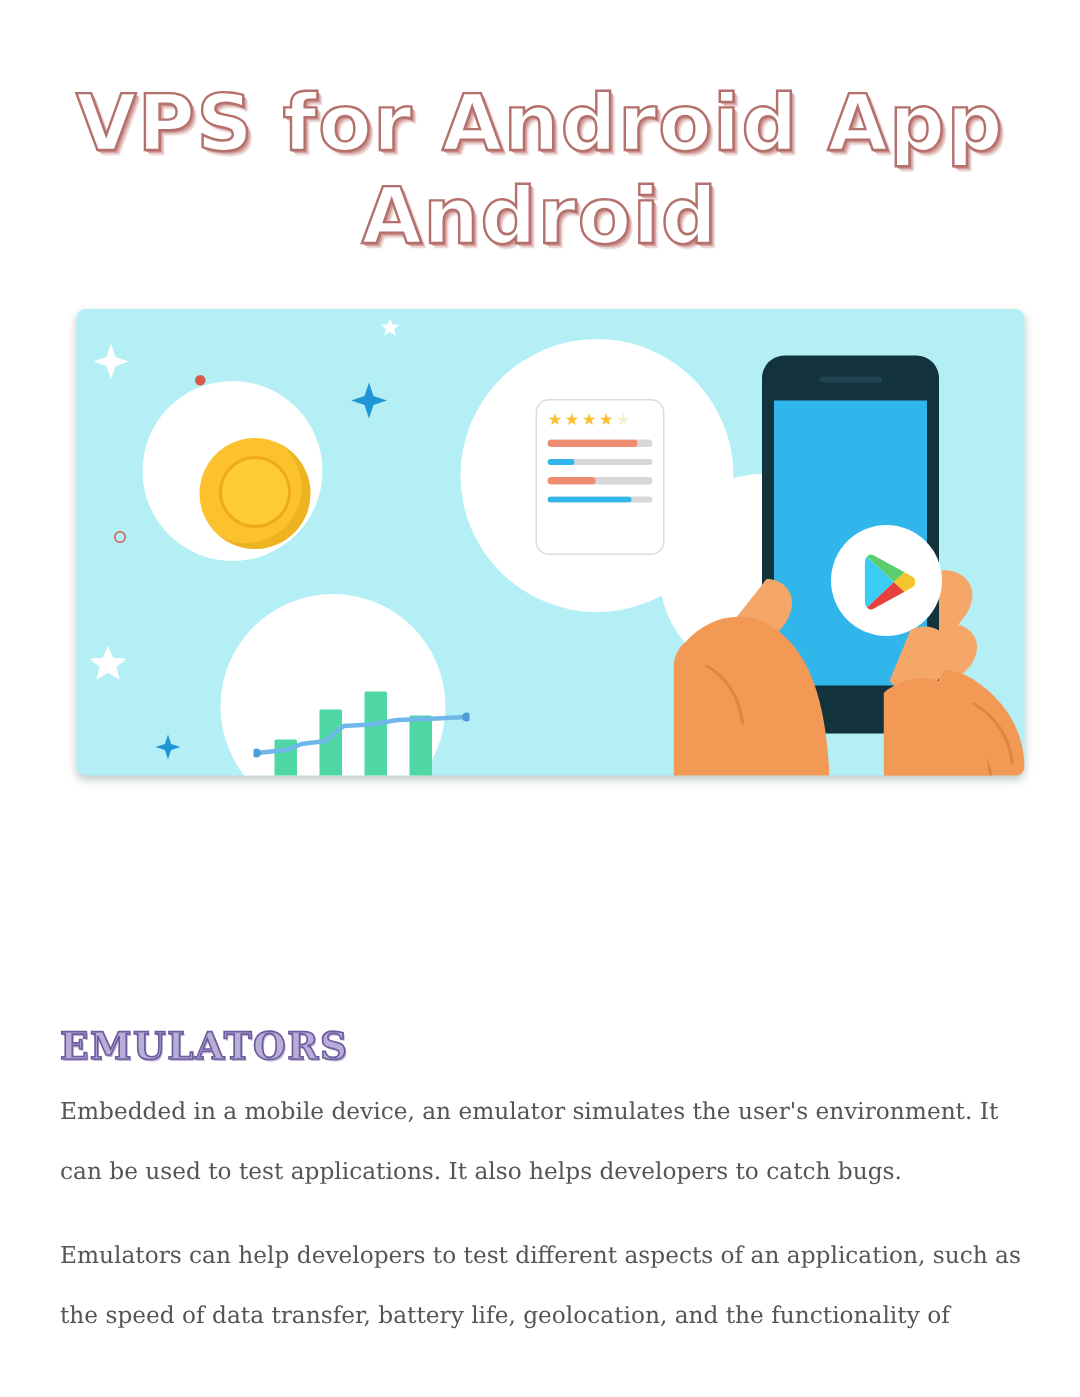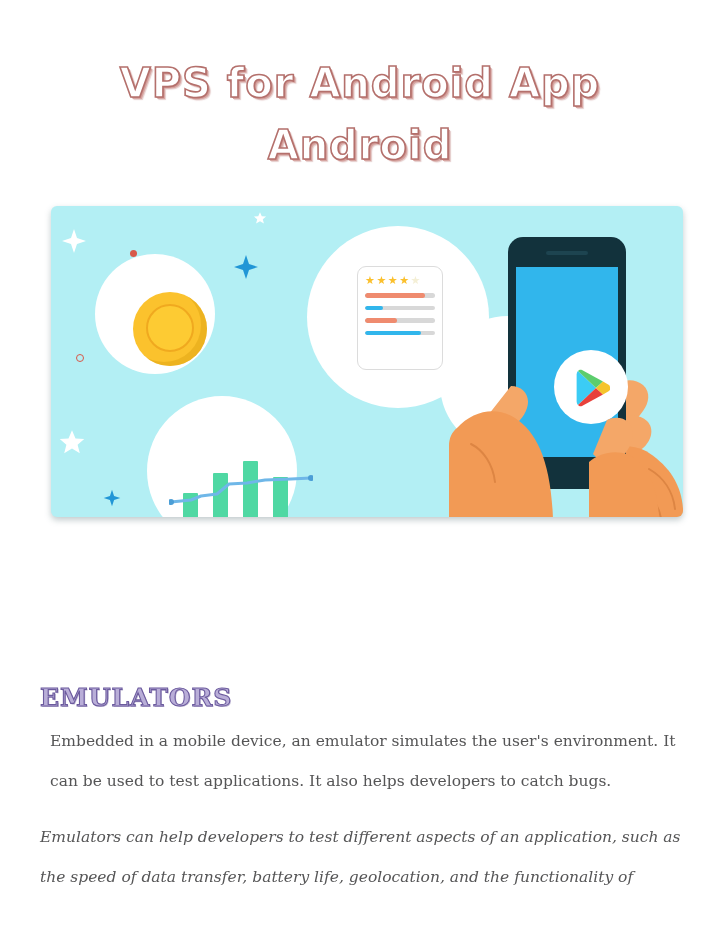--- a/index.html
+++ b/index.html
@@ -27,21 +27,21 @@
   .title-block {
     position: absolute;
     left: 40px;
     top: 52px;
     width: 640px;
     text-align: center;
   }
   .title-line {
     font-family: "DejaVu Sans", sans-serif;
     font-weight: bold;
-    font-size: 40px;
+    font-size: 52px;
     line-height: 62px;
     letter-spacing: 1px;
     color: #ffffff;
     -webkit-text-stroke: 1.6px #b4706c;
     text-shadow:
        1px 1px 0 #c98e8a,
        2px 2px 0 #d7a5a1,
        3px 3px 1px rgba(180,112,108,0.35);
     white-space: nowrap;
   }
@@ -129,22 +129,22 @@
     position: absolute;
     left: 40px;
     width: 642px;
     color: #555556;
     font-family: "DejaVu Serif", "Liberation Serif", serif;
     font-size: 15.5px;
     line-height: 40px;
     text-align: left;
   }
   #para1 { top: 531px; }
-  #para2 { top: 705px; margin-left: 10px; }
-  #para3 { top: 801px; font-style: italic; }
+  #para2 { top: 705px; }
+  #para3 { top: 801px; }
 
   .section-head {
     position:absolute;
     left: 40px;
     top: 662px;
     font-family: "DejaVu Serif", serif;
     font-weight: bold;
     font-size: 25px;
     letter-spacing: 1px;
     color: #b9aed8;

